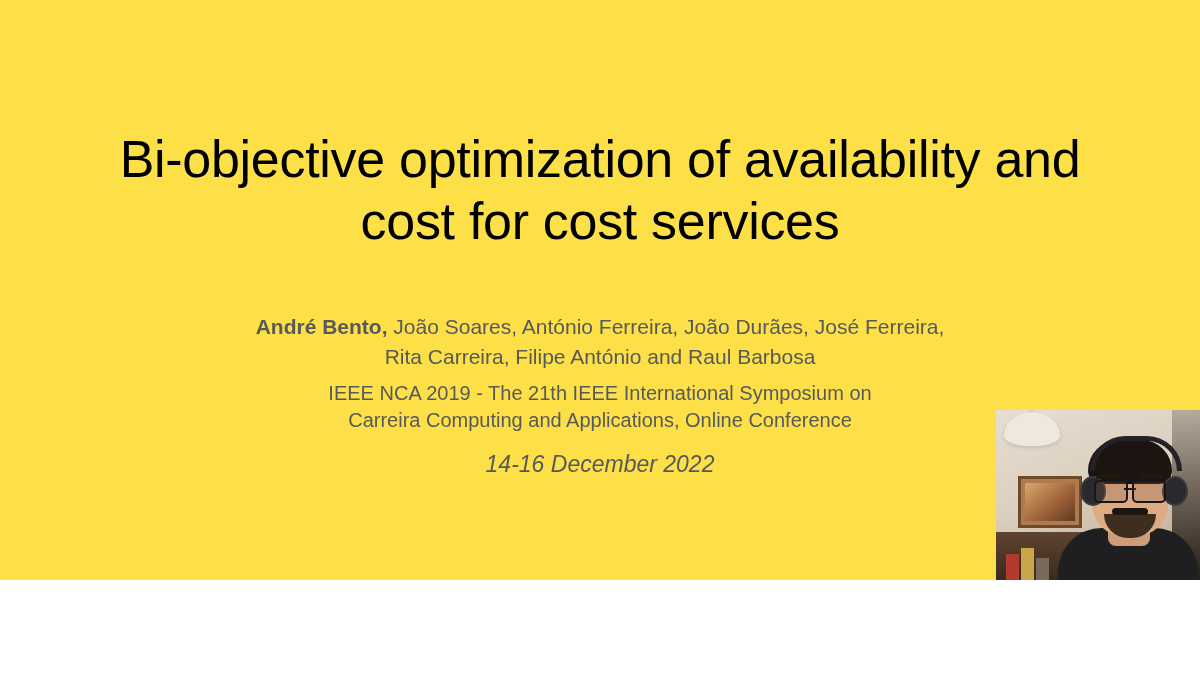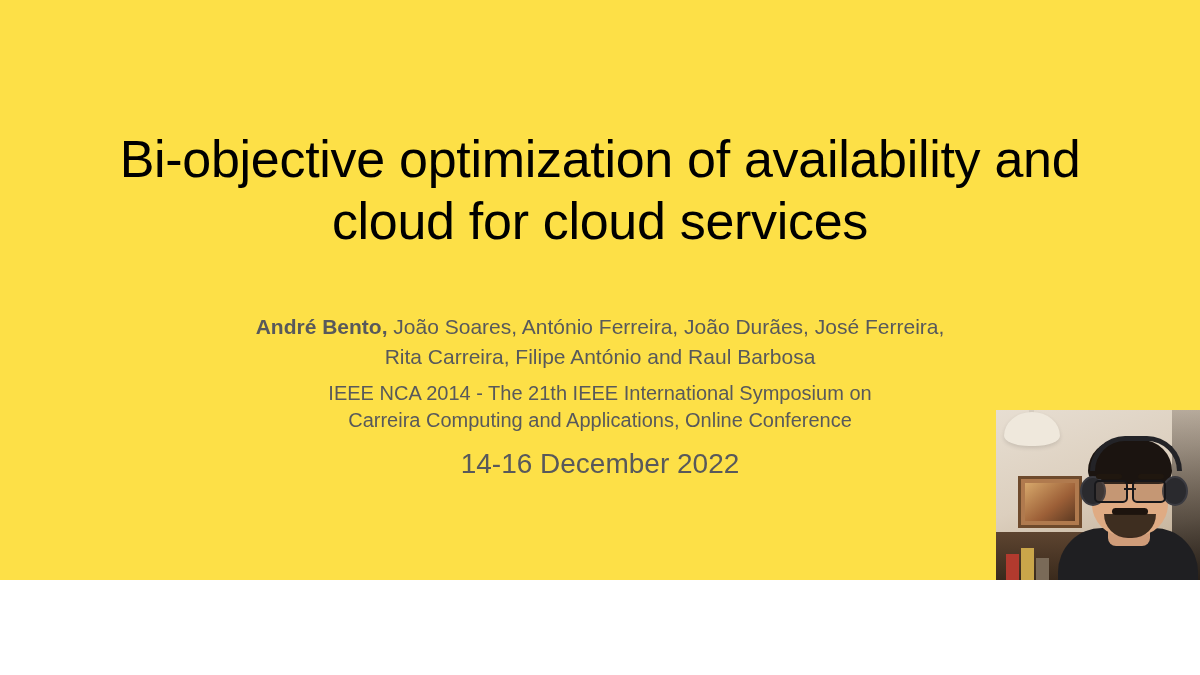--- a/index.html
+++ b/index.html
@@ -76,22 +76,23 @@
   
   .date-block {
     position: absolute;
     left: 60px;
     top: 450px;
     width: 1080px;
     text-align: center;
     color: #58595b;
   }
   .date-line {
-    font-size: 28px;
+    font-size: 23px;
     line-height: 28px;
+    font-style: italic;
   }
 
   
   .logos-row {
     position: absolute;
     left: 0;
     top: 555px;
     width: 960px;
     height: 90px;
   }
@@ -255,30 +256,30 @@
     opacity: 0.85;
   }
 </style>
 </head>
 <body>
 
 <div class="slide">
 
   <div class="title-block">
     <div class="title-line">Bi-objective optimization of availability and</div>
-    <div class="title-line">cloud for cloud services</div>
+    <div class="title-line">cost for cost services</div>
   </div>
 
   <div class="authors-block">
     <div class="authors-line"><span class="author-highlight">André Bento,</span><span> João Soares, António Ferreira, João Durães, José Ferreira,</span></div>
     <div class="authors-line">Rita Carreira, Filipe António and Raul Barbosa</div>
   </div>
 
   <div class="conference-block">
-    <div class="conference-line">IEEE NCA 2014 - The 21th IEEE International Symposium on</div>
+    <div class="conference-line">IEEE NCA 2019 - The 21th IEEE International Symposium on</div>
     <div class="conference-line">Carreira Computing and Applications, Online Conference</div>
   </div>
 
   <div class="date-block">
     <div class="date-line">14-16 December 2022</div>
   </div>
 
   <div class="logos-row">
 
     

